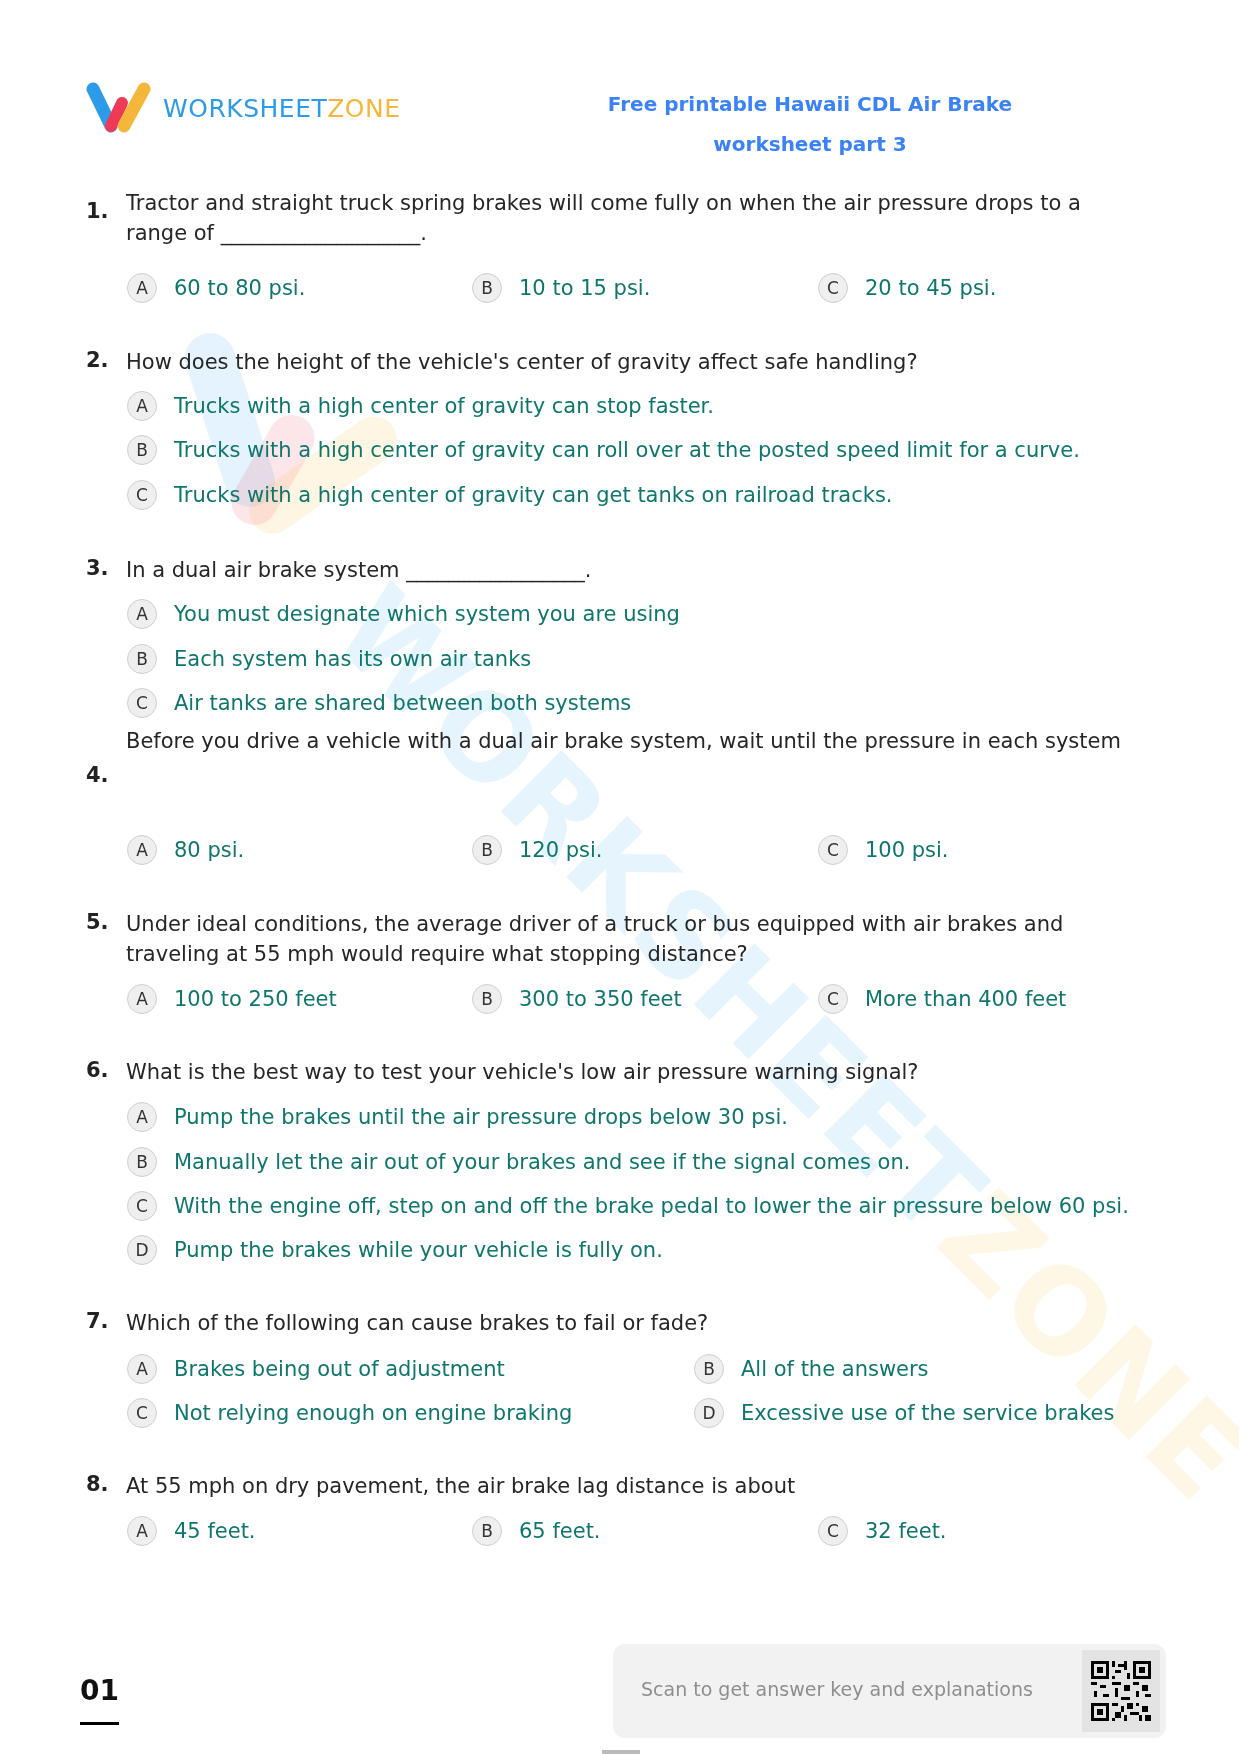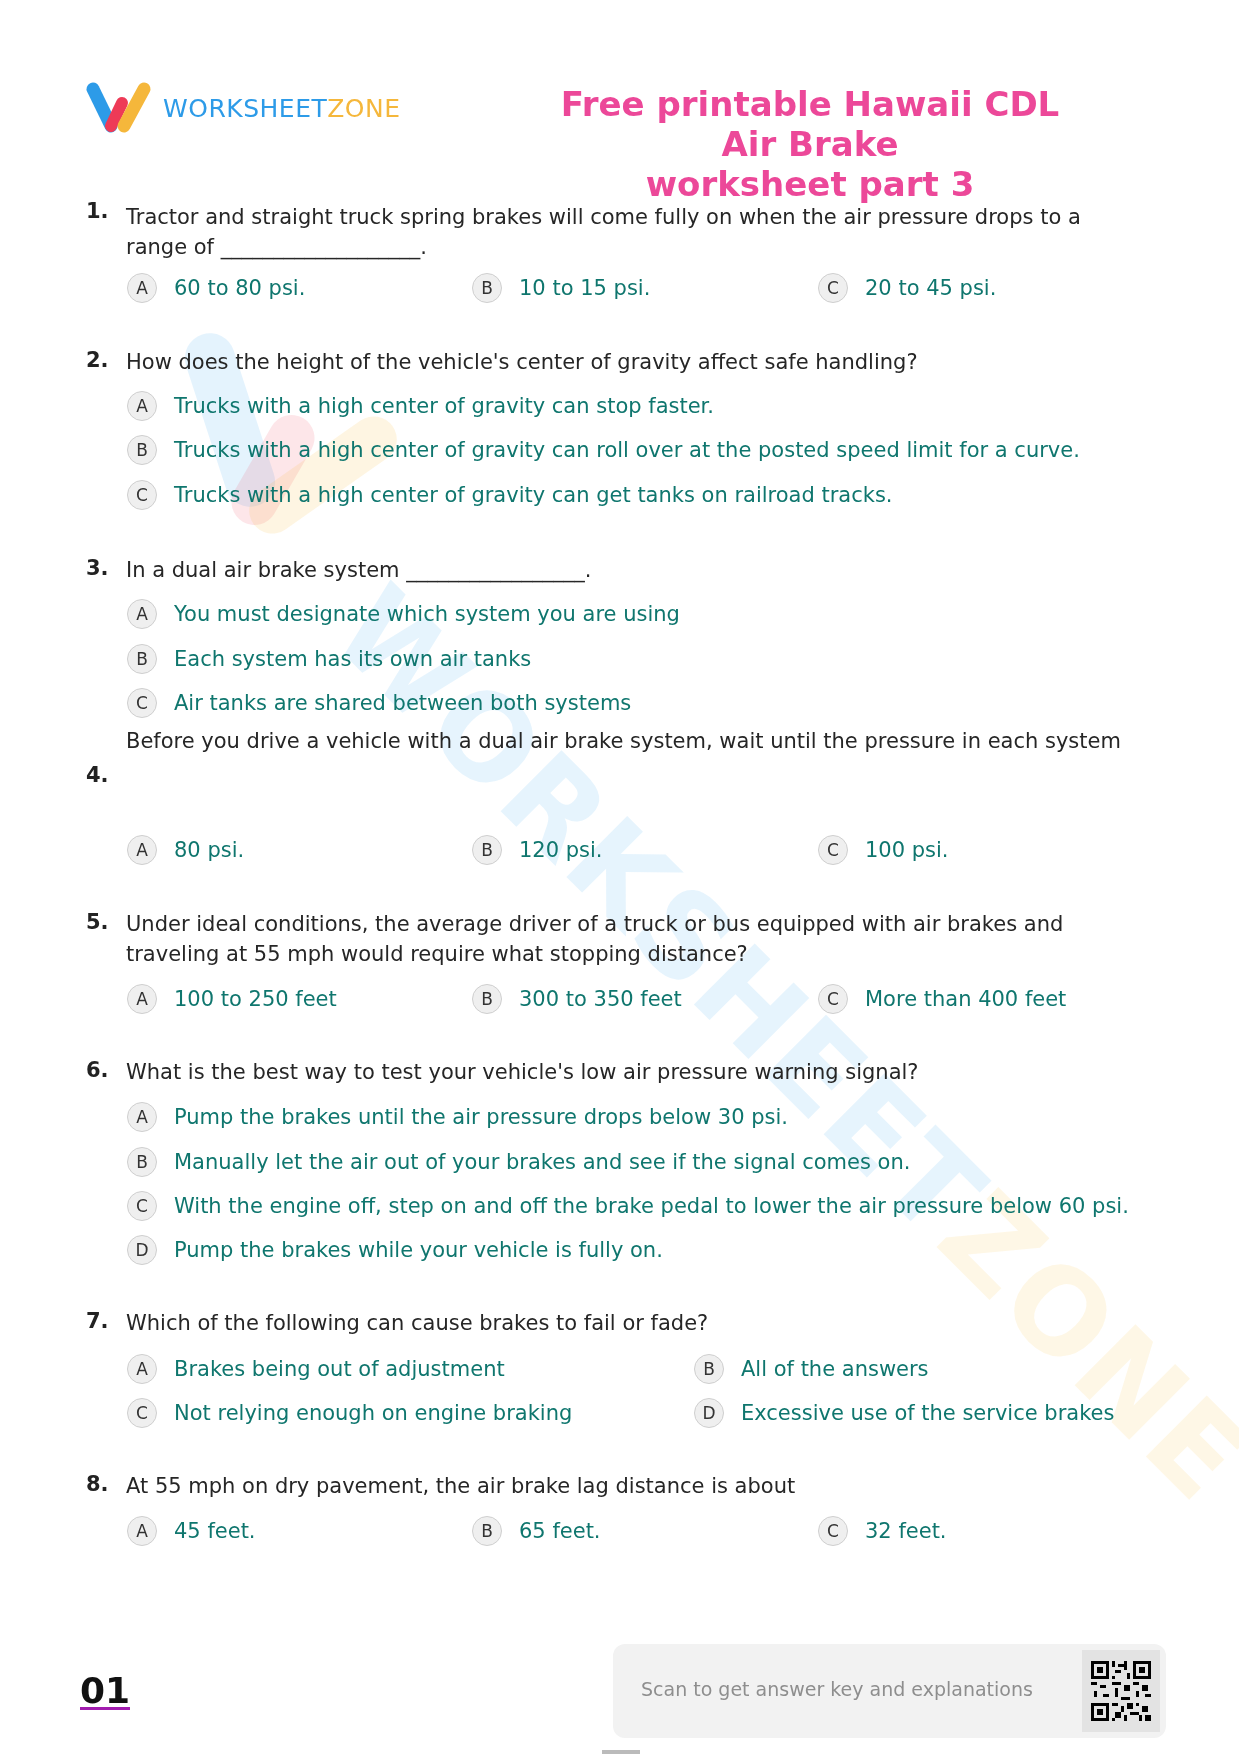--- a/index.html
+++ b/index.html
@@ -23,39 +23,39 @@
   
   .logo { left: 84px; top: 80px; width: 70px; height: 56px; }
   .logo-text {
     left: 163px; top: 94px; font-size: 25px; font-weight: normal; letter-spacing: 0.5px;
     font-family: "DejaVu Sans", sans-serif;
   }
   .logo-text .a { color: #2d9be8; }
   .logo-text .b { color: #f5b73b; }
   .title {
     left: 560px; width: 500px; top: 84px; text-align: center;
-    font-size: 34px; font-weight: bold; line-height: 40px; color: #ec4899;
+    font-size: 20px; font-weight: bold; line-height: 40px; color: #3b82f6;
   }
 
   
   .qnum { left: 86px; font-size: 21px; font-weight: bold; color: #222; }
   .qtext { left: 126px; width: 1050px; font-size: 21px; line-height: 30px; color: #262626; }
   .opt { display: flex; align-items: center; }
   .circle {
     width: 30px; height: 30px; border-radius: 50%;
     background: #efefef; border: 1px solid #cfcfcf; box-sizing: border-box;
     display: flex; align-items: center; justify-content: center;
     font-size: 17px; color: #333; margin-right: 17px; flex: none;
   }
   .otext { font-size: 21px; color: #0f766e; white-space: nowrap; }
 
   
   .pagenum {
-    left: 80px; top: 1676px; font-size: 36px; font-weight: bold; color: #111;
-    border-bottom: 3px solid #a21caf; line-height: 30px; padding-bottom: 1px;
+    left: 80px; top: 1676px; font-size: 28px; font-weight: bold; color: #111;
+    border-bottom: 3px solid #000000; line-height: 30px; padding-bottom: 16px;
   }
   .scanbox {
     left: 613px; top: 1644px; width: 553px; height: 94px;
     background: #f2f2f2; border-radius: 12px;
   }
   .scantext {
     left: 28px; top: 34px; font-size: 19px; color: #8e8e8e; white-space: nowrap;
   }
   .qrwrap {
     right: 6px; top: 6px; width: 78px; height: 82px; background: #e3e3e3;
@@ -85,21 +85,21 @@
 <div class="abs logo-text">
   <span class="a">WORKSHEET</span><span class="b">ZONE</span>
 </div>
 <div class="abs title">
   <div>Free printable Hawaii CDL Air Brake</div>
   <div>worksheet part 3</div>
 </div>
 
 <div>
   <div class="abs qnum" style="top:199px">1.</div>
-  <div class="abs qtext" style="top:202px">
+  <div class="abs qtext" style="top:188px">
     <div>Tractor and straight truck spring brakes will come fully on when the air pressure drops to a</div>
     <div>range of ___________________.</div>
   </div>
   <div class="abs opt" style="left:127px;top:273px">
     <span class="circle">A</span>
     <span class="otext">60 to 80 psi.</span>
   </div>
   <div class="abs opt" style="left:472px;top:273px">
     <span class="circle">B</span>
     <span class="otext">10 to 15 psi.</span>

